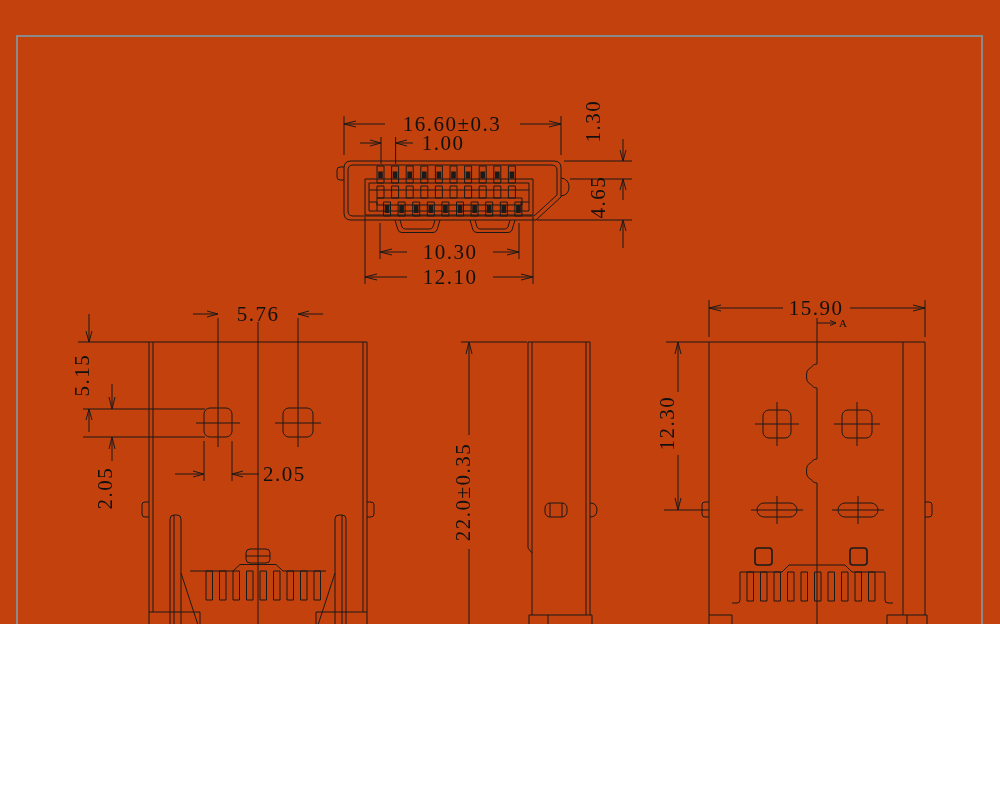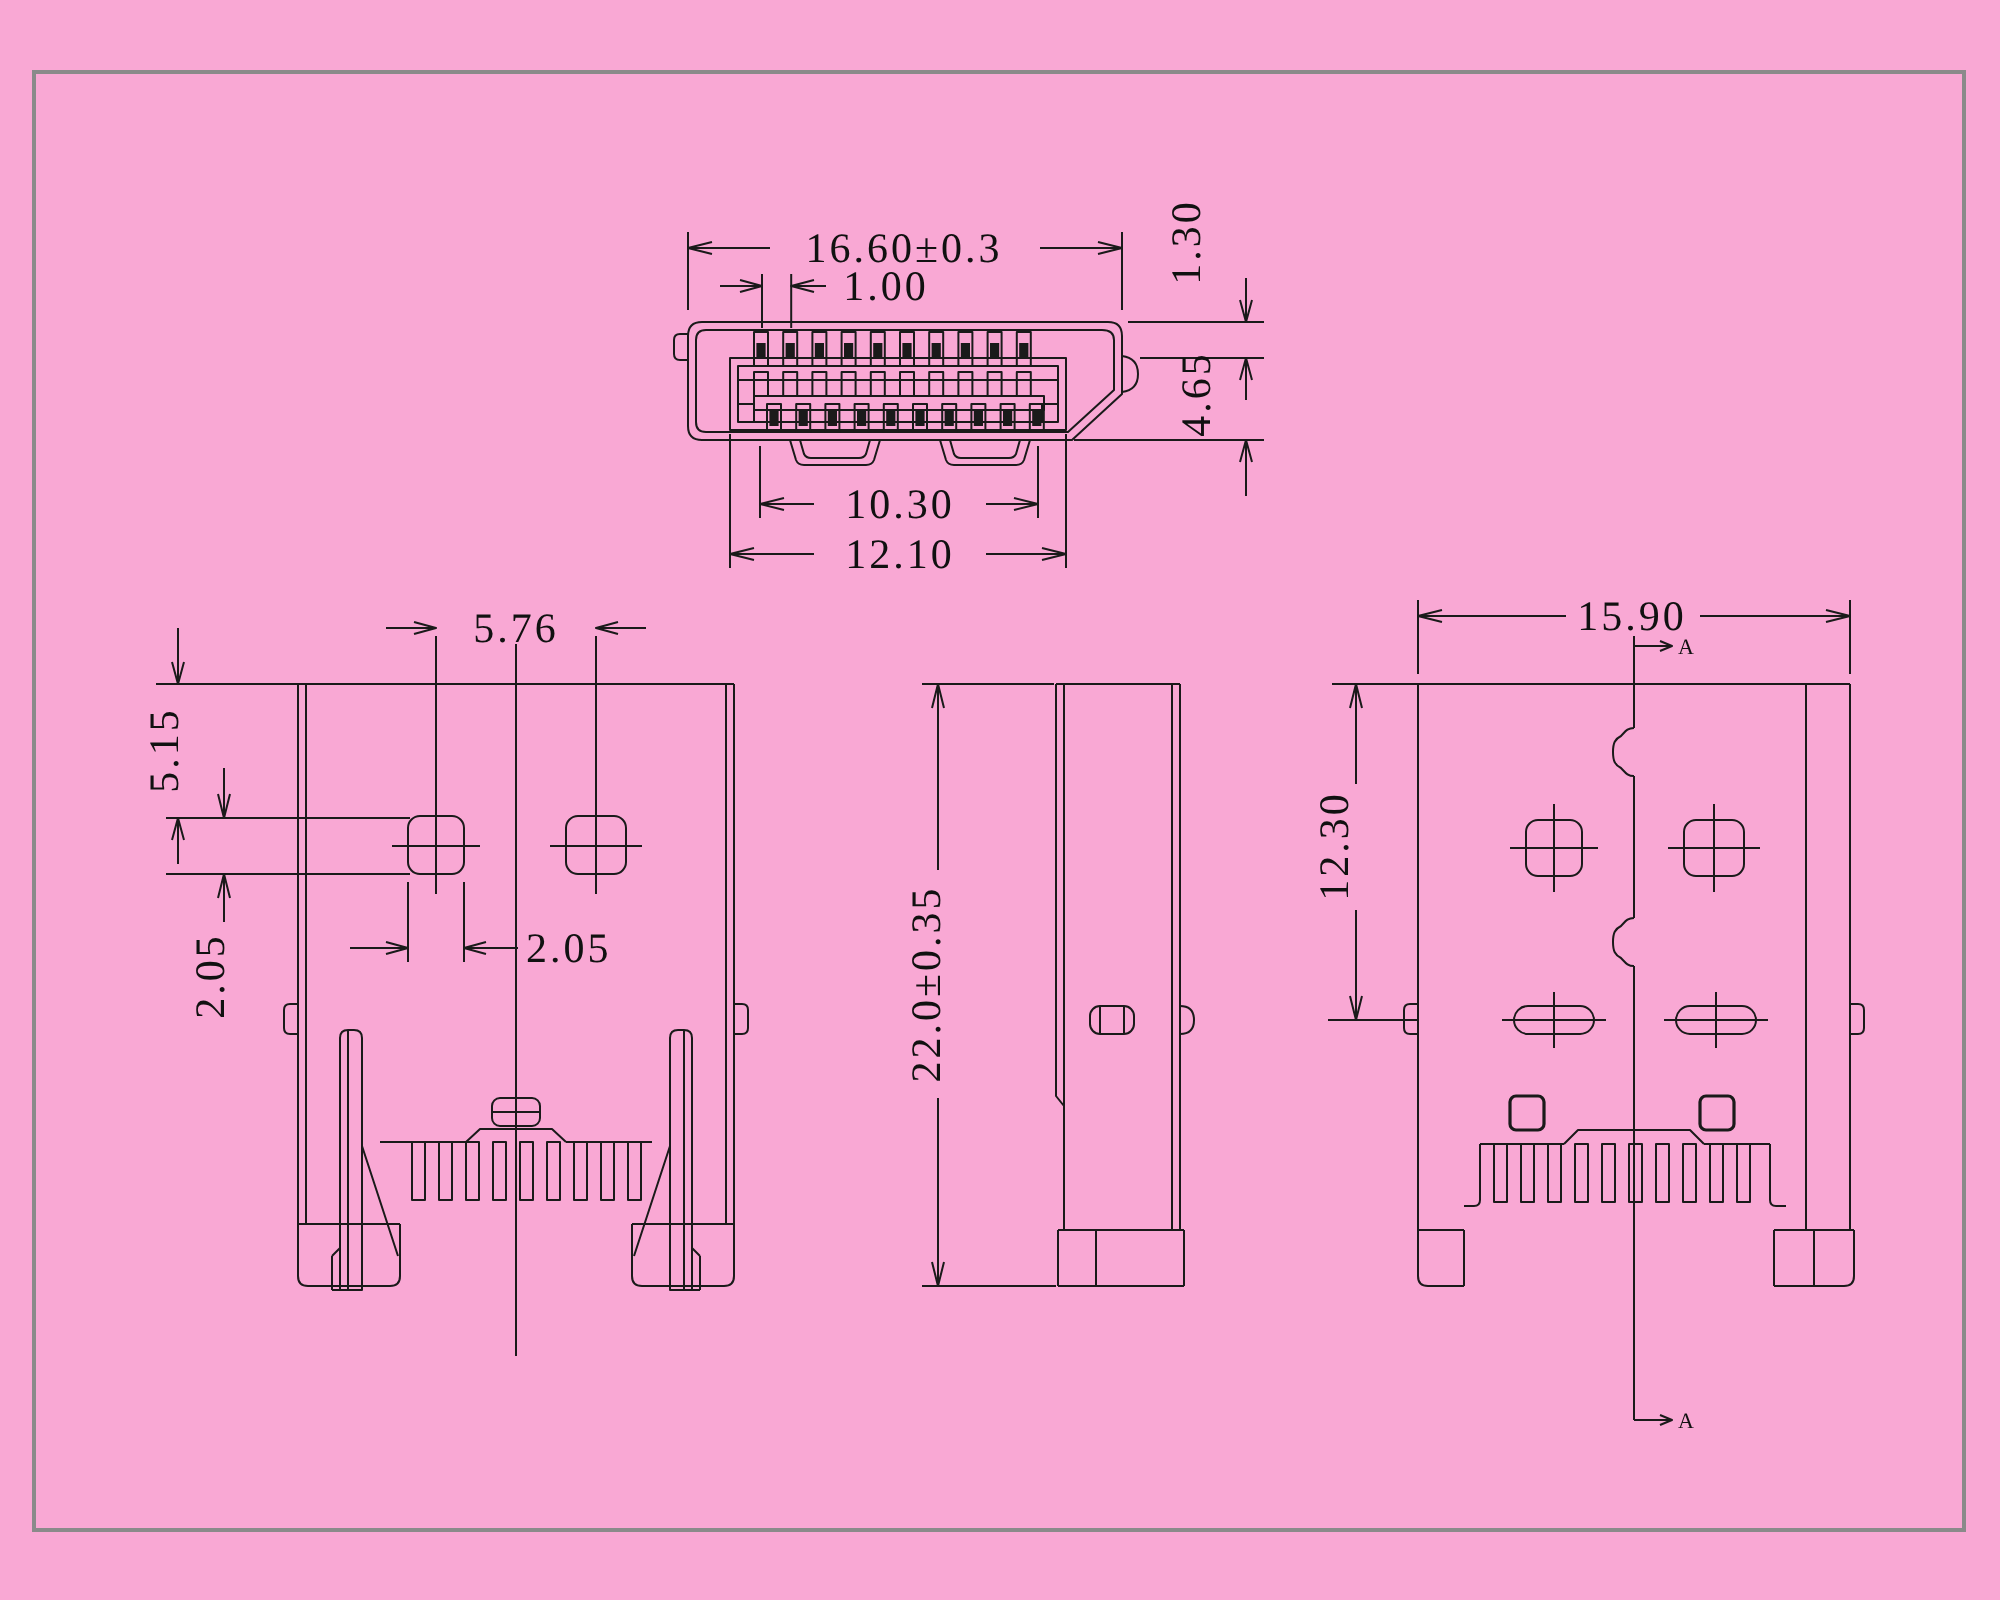--- a/index.html
+++ b/index.html
@@ -1,16 +1,16 @@
 <!DOCTYPE html>
 <html><head>
 <meta charset="utf-8">
 <style>
   html,body{margin:0;padding:0;background:#ffffff;}
-  .canvas{position:relative;width:1000px;height:800px;background:#f9a8d4;overflow:hidden;}
+  .canvas{position:relative;width:1000px;height:624px;background:#c2410c;overflow:hidden;}
   svg{display:block;}
   .ln{fill:none;stroke:#1a1a1a;stroke-width:1;stroke-linejoin:round;stroke-linecap:butt;}
   .ln2{fill:none;stroke:#1a1a1a;stroke-width:1.6;stroke-linejoin:round;}
   .pinfill{fill:#1a1a1a;stroke:none;}
   .frame{fill:none;stroke:#8a8a8a;stroke-width:2;}
   .dimtext{font-family:"Liberation Serif","DejaVu Serif",serif;font-size:21px;letter-spacing:1.5px;fill:#111;}
   .sectext{font-family:"Liberation Serif","DejaVu Serif",serif;font-size:11px;fill:#111;}
   .mid{text-anchor:middle;}
 </style>
 </head>

